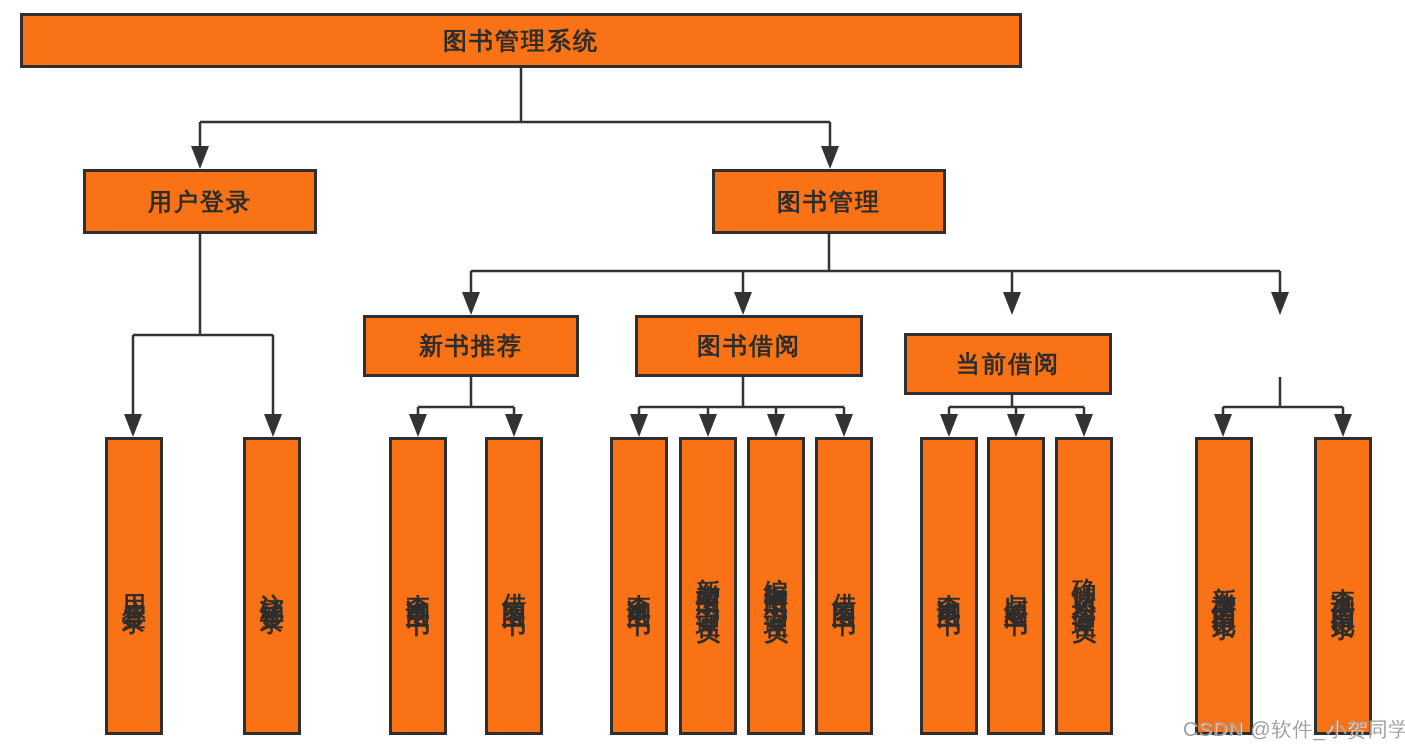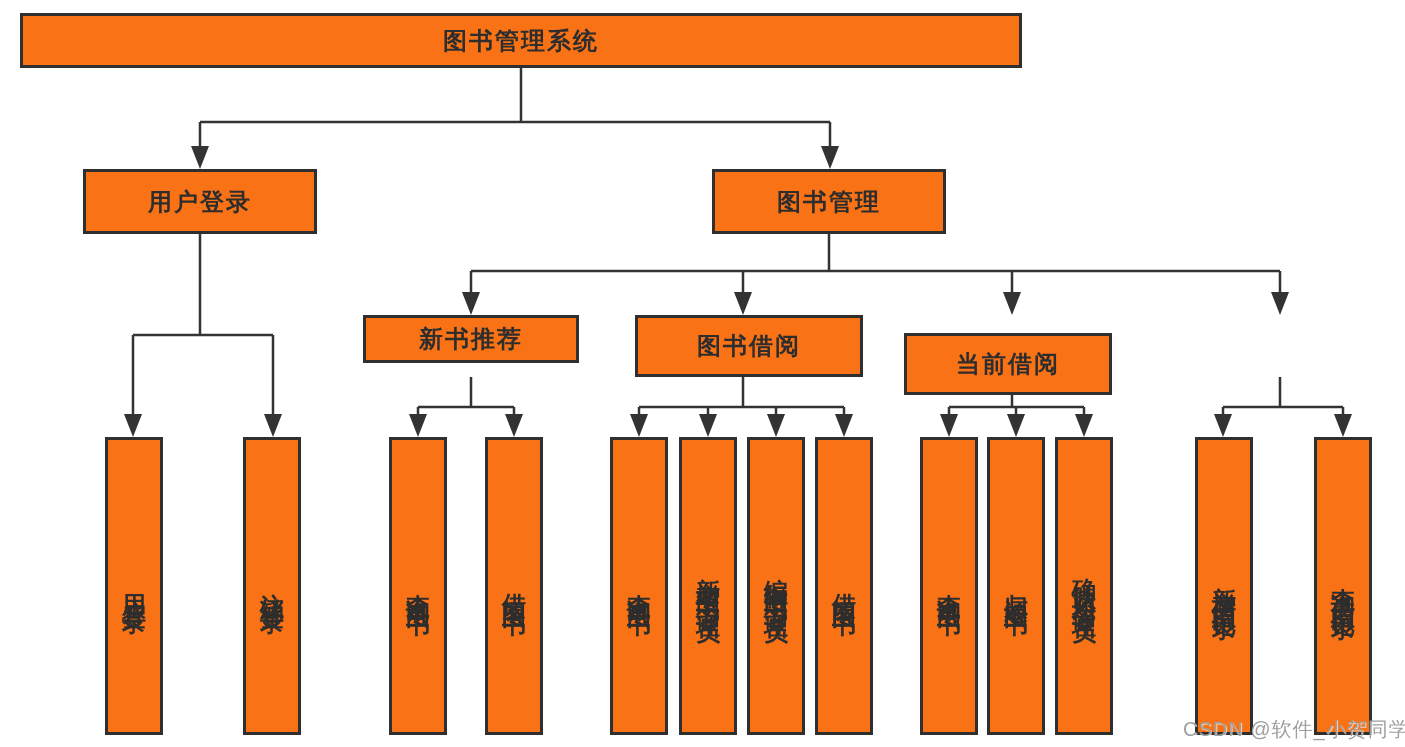--- a/index.html
+++ b/index.html
@@ -83,21 +83,21 @@
     <span>图书管理系统</span>
   </div>
 
   <div class="node h" style="left:83px;top:169px;width:234px;height:65px">
     <span>用户登录</span>
   </div>
   <div class="node h" style="left:712px;top:169px;width:234px;height:65px">
     <span>图书管理</span>
   </div>
 
-  <div class="node h" style="left:363px;top:315px;width:216px;height:48px">
+  <div class="node h" style="left:363px;top:315px;width:216px;height:62px">
     <span>新书推荐</span>
   </div>
   <div class="node h" style="left:635px;top:315px;width:228px;height:62px">
     <span>图书借阅</span>
   </div>
   <div class="node h" style="left:904px;top:333px;width:208px;height:62px">
     <span>当前借阅</span>
   </div>
 
   <div class="node v" style="left:105px;top:437px;width:58px;height:298px">

